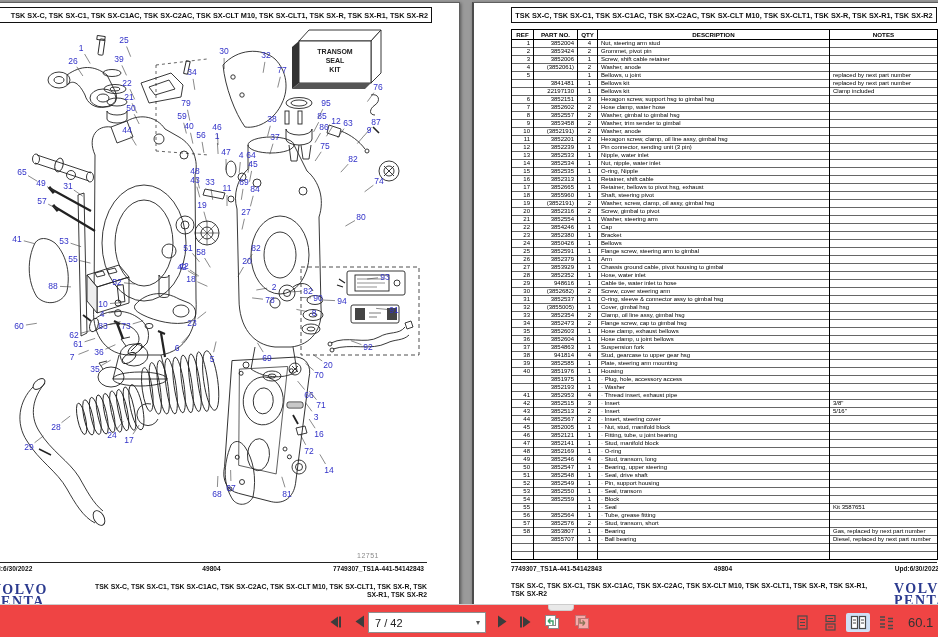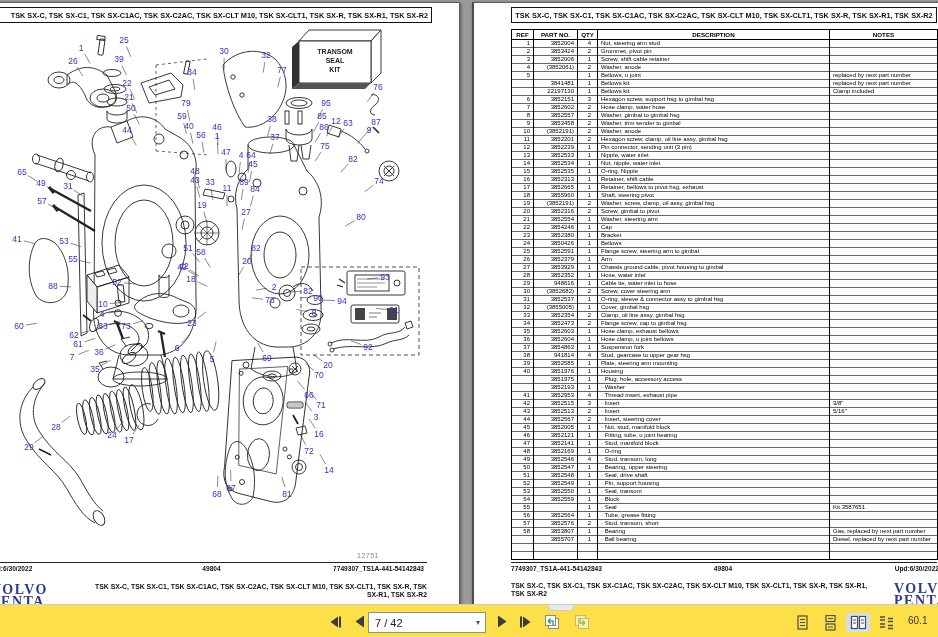--- a/index.html
+++ b/index.html
@@ -39,32 +39,32 @@
                font-size:6px;color:#000;border:1.6px solid #000;}
   .parts-table th{border:1px solid #000;font-size:6.2px;font-weight:bold;height:9px;line-height:9px;padding:0;background:#fff;}
   .parts-table td{border-left:1px solid #000;border-right:1px solid #000;border-top:1px solid #666;
                   height:7px;line-height:7px;padding:0;white-space:nowrap;overflow:hidden;}
   td.c0{text-align:right;padding-right:3px;}
   td.c1{text-align:right;padding-right:3px;}
   td.c2{text-align:right;padding-right:6px;}
   td.c3{text-align:left;padding-left:3px;}
   td.c4{text-align:left;padding-left:3px;}
   
-  .toolbar{position:absolute;left:0;top:604px;width:938px;height:33px;background:#fde047;border-top:1px solid #cdcdcd;}
+  .toolbar{position:absolute;left:0;top:604px;width:938px;height:33px;background:#ef4444;border-top:1px solid #cdcdcd;}
   .notch{position:absolute;left:548px;top:0;width:24px;height:5px;background:#e9e9e9;border:1px solid #cdcdcd;border-top:none;border-radius:0 0 4px 4px;}
   .tbtn{position:absolute;top:6px;width:22px;height:21px;display:flex;align-items:center;justify-content:center;
         background:transparent;border:none;padding:0;cursor:pointer;}
   .pagebox{position:absolute;left:368px;top:7px;width:116px;height:19px;background:#fff;border:1px solid #8f8f8f;
            display:flex;align-items:center;}
   .pagebox .pval{flex:1;font-size:11px;color:#222;padding-left:6px;}
   .pagebox .caret{width:14px;text-align:center;font-size:8px;color:#555;}
   .lbtn{position:absolute;top:8px;width:24px;height:19px;display:flex;align-items:center;justify-content:center;
         background:transparent;border:none;padding:0;cursor:pointer;border-radius:2px;}
   .lbtn.active{background:#cfe0f5;}
-  .zoomval{position:absolute;left:908px;top:10px;width:30px;font-size:10px;color:#333;}
+  .zoomval{position:absolute;left:908px;top:10px;width:30px;font-size:13px;color:#333;}
   .dim{opacity:.55;}
 </style>
 </head>
 <body>
 
 <div class="screen">
   <div class="viewer">
 
     <div class="page page-left">
       <svg class="diagram" viewBox="0 0 460 601">

